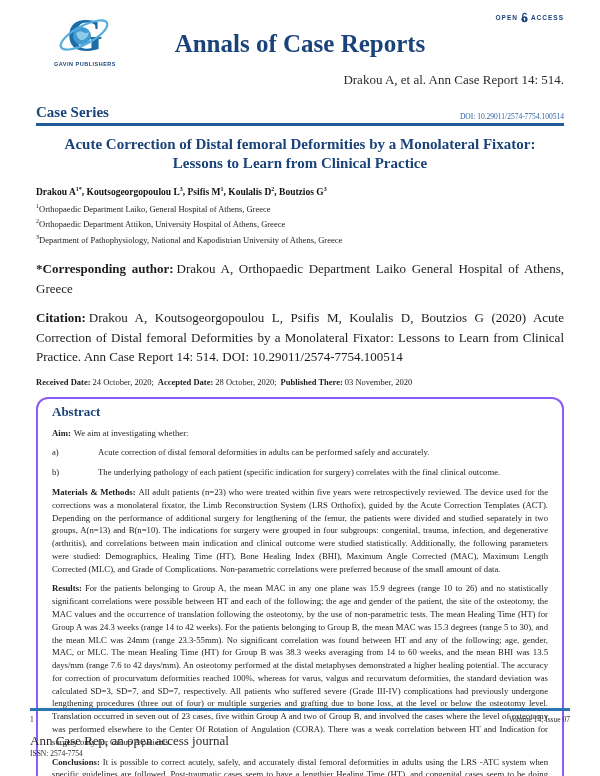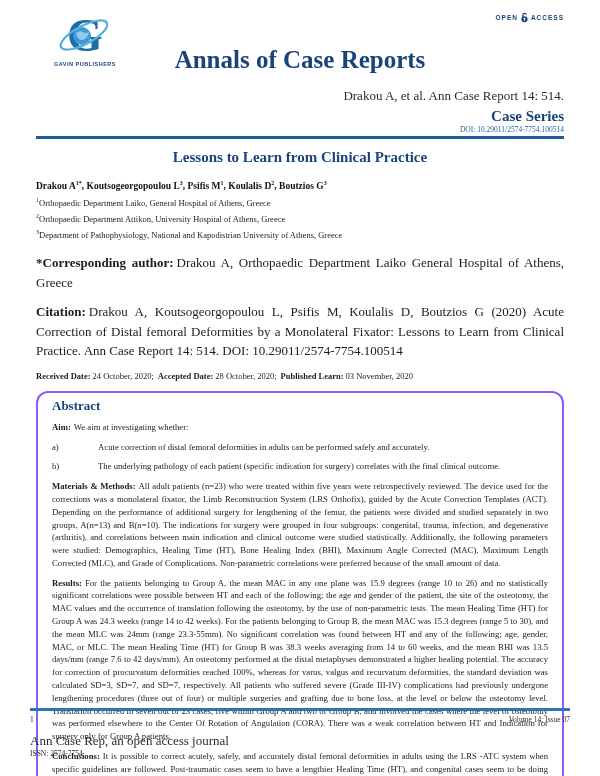--- a/index.html
+++ b/index.html
@@ -14,25 +14,25 @@
   .page { position:relative; width:600px; height:776px; padding:0 36px; }
 
   
   .logo-block { position:absolute; left:42px; top:10px; width:86px; text-align:center; }
   .logo-svg { display:block; margin:0 auto; }
   .publisher-name { font-size:5.5px; font-weight:bold; color:#1a4379; letter-spacing:.5px; margin-top:1px; font-family:"Liberation Sans",sans-serif; }
 
   .open-access { position:absolute; right:36px; top:12px; display:flex; align-items:center; gap:2px; }
   .oa-word { font-size:6.5px; font-weight:bold; color:#1a4379; letter-spacing:1px; font-family:"Liberation Sans",sans-serif; }
 
-  .journal-title { text-align:center; padding-top:46px; font-size:25px; font-weight:bold; color:#1a4379; }
+  .journal-title { text-align:center; padding-top:30px; font-size:25px; font-weight:bold; color:#1a4379; }
 
   .running-head { text-align:right; margin-top:14px; font-size:13px; color:#2b2b2b; }
 
-  .type-doi-row { display:flex; justify-content:space-between; align-items:flex-end; margin-top:4px;flex-direction:column; }
+  .type-doi-row { display:flex; justify-content:space-between; align-items:flex-end; margin-top:16px; }
   .article-type { font-size:15px; font-weight:bold; color:#1a4379; }
   .doi-link { font-size:7.5px; color:#2b63a5; }
 
   .top-rule { border:none; border-top:3px solid #1e5c99; margin-top:2px; }
 
   
   .article-title { text-align:center; margin-top:9px; font-size:15px; font-weight:bold; color:#1a4379; line-height:1.25; }
   .authors { margin-top:13px; font-size:9.5px; font-weight:bold; color:#111; }
   .authors sup, .affiliation sup, .aff-sup { font-size:6px; }
   .affiliations { margin-top:6px; }
@@ -93,36 +93,37 @@
 
   <div class="running-head">Drakou A, et al. Ann Case Report 14: 514.</div>
 
   <div class="type-doi-row">
     <span class="article-type">Case Series</span>
     <span class="doi-link">DOI: 10.29011/2574-7754.100514</span>
   </div>
   <hr class="top-rule">
 
   <div class="article-title">
+    <div>Acute Correction of Distal femoral Deformities by a Monolateral Fixator:</div>
     <div>Lessons to Learn from Clinical Practice</div>
   </div>
 
   <p class="authors"><span><span>Drakou A</span><sup>1*</sup><span>, </span></span><span><span>Koutsogeorgopoulou L</span><sup>3</sup><span>, </span></span><span><span>Psifis M</span><sup>1</sup><span>, </span></span><span><span>Koulalis D</span><sup>2</sup><span>, </span></span><span><span>Boutzios G</span><sup>3</sup><span></span></span></p>
 
   <div class="affiliations">
     <p class="affiliation"><sup>1</sup><span>Orthopaedic Department Laiko, General Hospital of Athens, Greece</span></p>
     <p class="affiliation"><sup>2</sup><span>Orthopaedic Department Attikon, University Hospital of Athens, Greece</span></p>
     <p class="affiliation"><sup>3</sup><span>Department of Pathophysiology, National and Kapodistrian University of Athens, Greece</span></p>
   </div>
 
   <p class="front-para" style="margin-top:14px"><span class="lead">*Corresponding author:</span><span>Drakou A, Orthopaedic Department Laiko General Hospital of Athens, Greece</span></p>
 
   <p class="front-para"><span class="lead">Citation:</span><span>Drakou A, Koutsogeorgopoulou L, Psifis M, Koulalis D, Boutzios G (2020) Acute Correction of Distal femoral Deformities by a Monolateral Fixator: Lessons to Learn from Clinical Practice. Ann Case Report 14: 514. DOI: 10.29011/2574-7754.100514</span></p>
 
-  <p class="dates-line"><span class="lead">Received Date:</span><span class="dval">24 October, 2020;</span><span class="lead">Accepted Date:</span><span class="dval">28 October, 2020;</span><span class="lead">Published Learn:</span><span class="dval">03 November, 2020</span></p>
+  <p class="dates-line"><span class="lead">Received Date:</span><span class="dval">24 October, 2020;</span><span class="lead">Accepted Date:</span><span class="dval">28 October, 2020;</span><span class="lead">Published There:</span><span class="dval">03 November, 2020</span></p>
 
   <div class="abstract-box">
     <div class="abstract-heading">Abstract</div>
 
     <p class="abs-para"><span class="lead">Aim:</span><span>We aim at investigating whether:</span></p>
 
     <div class="abs-item">
       <span class="marker">a)</span>
       <span class="item-text">Acute correction of distal femoral deformities in adults can be performed safely and accurately.</span>
     </div>

